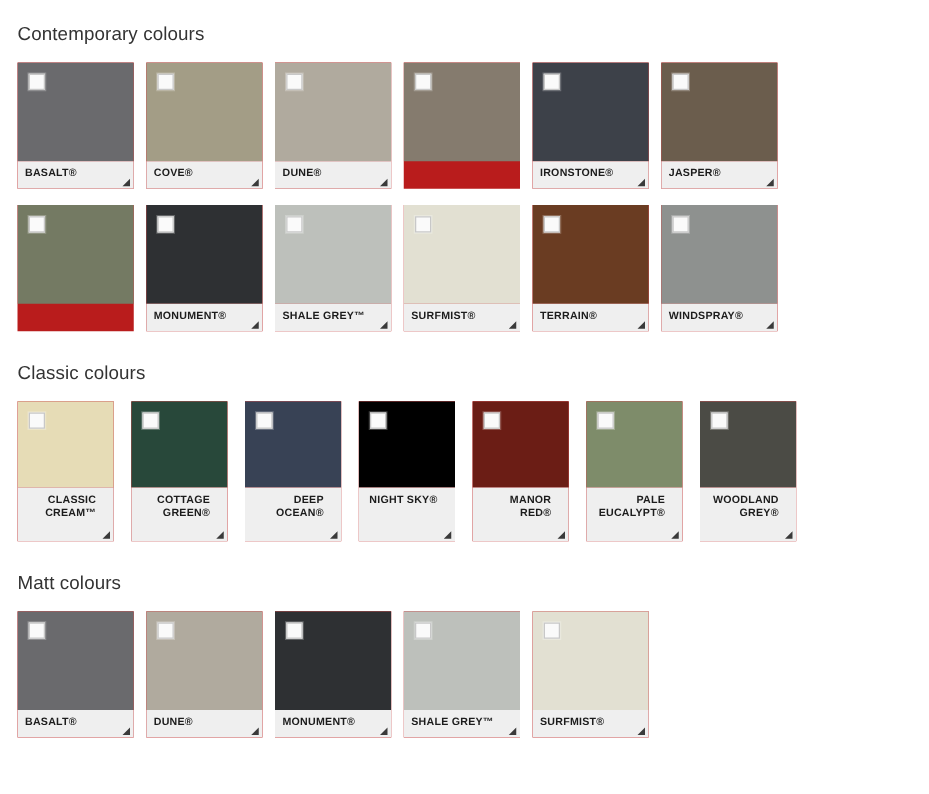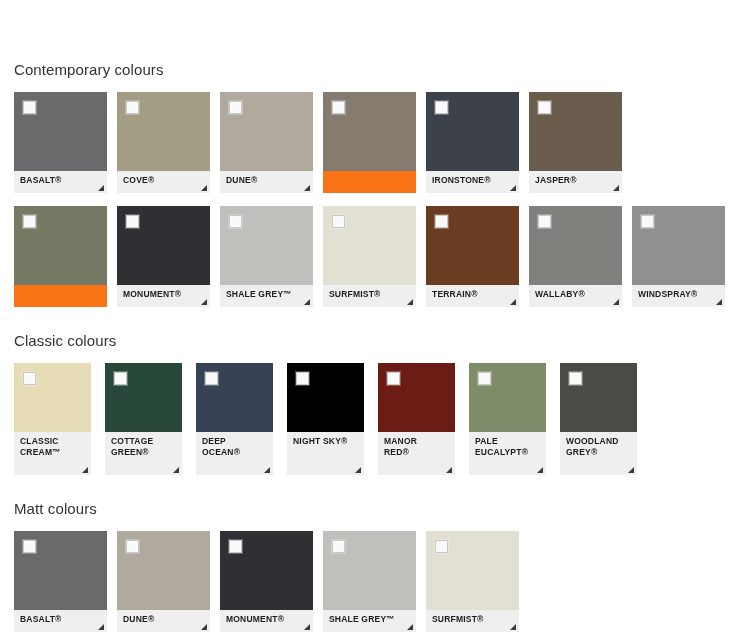--- a/index.html
+++ b/index.html
@@ -14,21 +14,20 @@
     font-family: "Liberation Sans", sans-serif;
     color: #222222;
     overflow: hidden;
   }
   .page {
     position: relative;
     width: 743px;
     height: 553px;
     box-sizing: border-box;
     padding: 0 0 16px 0;
-    margin-top: 42px;
   }
   .section {
     padding: 0 0 0 0;
   }
   .section-heading {
     font-size: 15px;
     font-weight: 400;
     color: #333333;
     letter-spacing: 0.1px;
     margin: 0;
@@ -37,21 +36,21 @@
   .swatch-grid {
     display: flex;
     flex-wrap: wrap;
     padding-left: 14px;
     box-sizing: border-box;
   }
   
   .card {
     position: relative;
     box-sizing: border-box;
-    background: #f97316;
+    background: #b91c1c;
     overflow: hidden;
     cursor: pointer;
   }
   .chip {
     position: relative;
     width: 100%;
   }
   .checkbox {
     position: absolute;
     top: 9px;
@@ -94,20 +93,21 @@
     margin: 0 10px 0 0;
   }
   .grid-wide .chip { height: 79px; }
   .grid-wide .footer { height: 22px; }
 
   
   .grid-narrow .card {
     width: 77px;
     height: 112px;
     margin: 0 14px 0 0;
+    text-align: right;
   }
   .grid-narrow .chip { height: 69px; }
   .grid-narrow .footer { height: 43px; }
 
   
   .sp-head-1 { height: 19px; }
   .sp-head-2 { height: 14px; }
   .sp-row    { height: 13px; }
   .sp-sect   { height: 25px; }
 </style>
@@ -182,26 +182,20 @@
             </div>
             <div class="footer"><span>SURFMIST®</span><span class="corner"></span></div>
           </div>
           <div class="card">
             <div class="chip" style="background: rgb(106, 60, 34);">
               <span class="checkbox"></span>
             </div>
             <div class="footer"><span>TERRAIN®</span><span class="corner"></span></div>
           </div>
           <div class="card">
-            <div class="chip" style="background: rgb(128, 128, 124);">
-              <span class="checkbox"></span>
-            </div>
-            <div class="footer"><span>WALLABY®</span><span class="corner"></span></div>
-          </div>
-          <div class="card">
             <div class="chip" style="background: rgb(142, 145, 143);">
               <span class="checkbox"></span>
             </div>
             <div class="footer"><span>WINDSPRAY®</span><span class="corner"></span></div>
           </div>
         </div>
       </div>
       <div class="sp-sect"></div>
       <div class="section">
         <h2 class="section-heading">Classic colours</h2>

